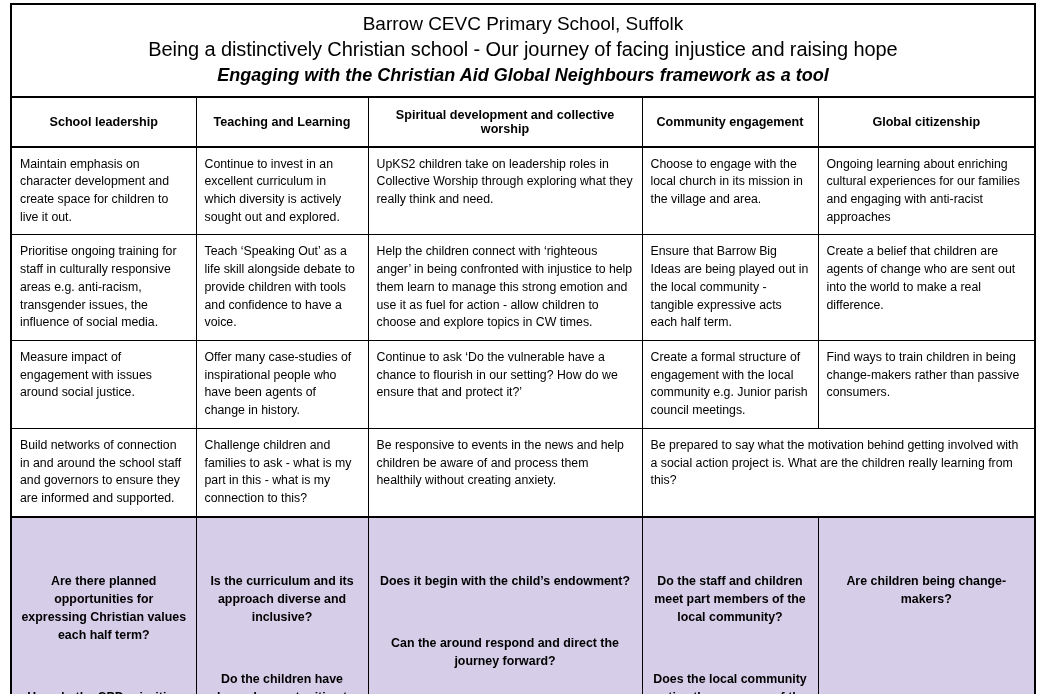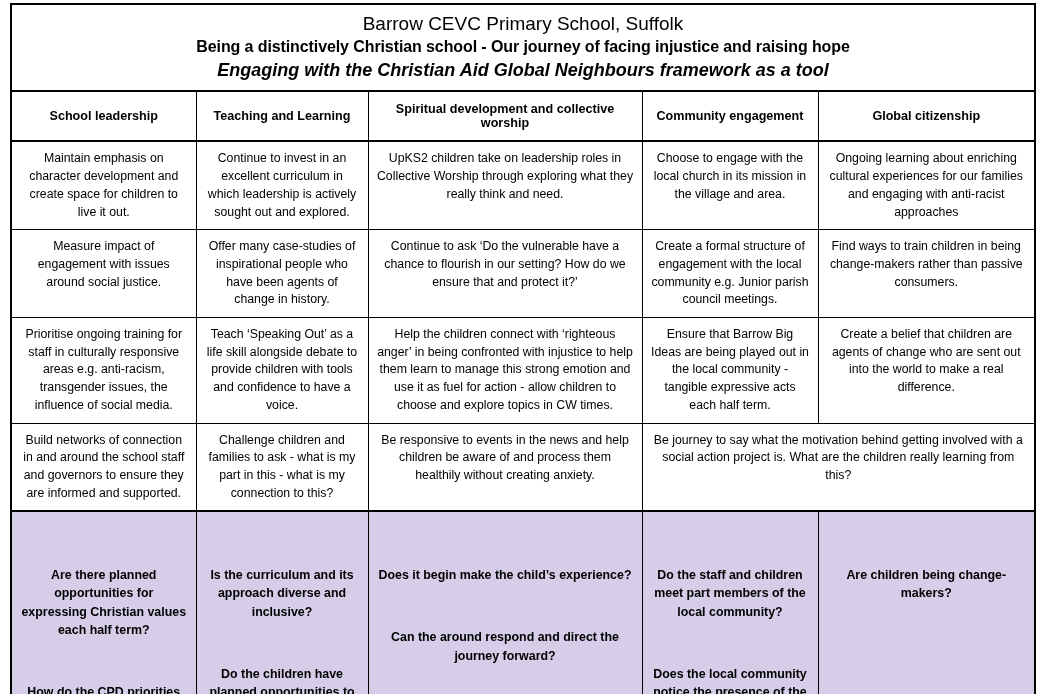--- a/index.html
+++ b/index.html
@@ -40,23 +40,23 @@
     text-align: center;
     padding: 6px 8px 8px 8px !important;
     border-bottom: 2px solid #000 !important;
   }
   .title-line-1 {
     font-size: 19px;
     line-height: 1.34;
     font-weight: 400;
   }
   .title-line-2 {
-    font-size: 16px;
+    font-size: 20px;
     line-height: 1.32;
-    font-weight: 700;
+    font-weight: 400;
     letter-spacing: -0.1px;
   }
   .title-line-3 {
     font-size: 18px;
     line-height: 1.38;
     font-weight: 700;
     font-style: italic;
   }
 
   
@@ -83,21 +83,20 @@
     padding: 10px 4px 10px 4px !important;
     vertical-align: middle !important;
     border-bottom: 2px solid #000 !important;
   }
 
   
   .body-cell {
     font-size: 12.3px;
     line-height: 1.44;
     padding: 8px 8px 8px 8px !important;
-    text-align: center;
   }
 
   
   .q-cell {
     background: #d6cee8;
     text-align: center;
     font-size: 12.4px;
     font-weight: 700;
     line-height: 1.46;
     padding: 10px 8px 8px 8px !important;
@@ -132,62 +131,62 @@
       <tr>
         <td class="colhead">School leadership</td>
         <td class="colhead">Teaching and Learning</td>
         <td class="colhead">Spiritual development and collective worship</td>
         <td class="colhead">Community engagement</td>
         <td class="colhead">Global citizenship</td>
       </tr>
 
       <tr>
         <td class="body-cell">Maintain emphasis on character development and create space for children to live it out.</td>
-        <td class="body-cell">Continue to invest in an excellent curriculum in which leadership is actively sought out and explored.</td>
+        <td class="body-cell">Continue to invest in an excellent curriculum in which diversity is actively sought out and explored.</td>
         <td class="body-cell">UpKS2 children take on leadership roles in Collective Worship through exploring what they really think and need.</td>
         <td class="body-cell">Choose to engage with the local church in its mission in the village and area.</td>
         <td class="body-cell">Ongoing learning about enriching cultural experiences for our families and engaging with anti-racist approaches</td>
+      </tr>
+
+      <tr>
+        <td class="body-cell">Prioritise ongoing training for staff in culturally responsive areas e.g. anti-racism, transgender issues, the influence of social media.</td>
+        <td class="body-cell">Teach ‘Speaking Out’ as a life skill alongside debate to provide children with tools and confidence to have a voice.</td>
+        <td class="body-cell">Help the children connect with ‘righteous anger’ in being confronted with injustice to help them learn to manage this strong emotion and use it as fuel for action - allow children to choose and explore topics in CW times.</td>
+        <td class="body-cell">Ensure that Barrow Big Ideas are being played out in the local community - tangible expressive acts each half term.</td>
+        <td class="body-cell">Create a belief that children are agents of change who are sent out into the world to make a real difference.</td>
       </tr>
 
       <tr>
         <td class="body-cell">Measure impact of engagement with issues around social justice.</td>
         <td class="body-cell">Offer many case-studies of inspirational people who have been agents of change in history.</td>
         <td class="body-cell">Continue to ask ‘Do the vulnerable have a chance to flourish in our setting? How do we ensure that and protect it?’</td>
         <td class="body-cell">Create a formal structure of engagement with the local community e.g. Junior parish council meetings.</td>
         <td class="body-cell">Find ways to train children in being change-makers rather than passive consumers.</td>
       </tr>
 
       <tr>
-        <td class="body-cell">Prioritise ongoing training for staff in culturally responsive areas e.g. anti-racism, transgender issues, the influence of social media.</td>
-        <td class="body-cell">Teach ‘Speaking Out’ as a life skill alongside debate to provide children with tools and confidence to have a voice.</td>
-        <td class="body-cell">Help the children connect with ‘righteous anger’ in being confronted with injustice to help them learn to manage this strong emotion and use it as fuel for action - allow children to choose and explore topics in CW times.</td>
-        <td class="body-cell">Ensure that Barrow Big Ideas are being played out in the local community - tangible expressive acts each half term.</td>
-        <td class="body-cell">Create a belief that children are agents of change who are sent out into the world to make a real difference.</td>
-      </tr>
-
-      <tr>
         <td class="body-cell">Build networks of connection in and around the school staff and governors to ensure they are informed and supported.</td>
         <td class="body-cell">Challenge children and families to ask - what is my part in this - what is my connection to this?</td>
         <td class="body-cell">Be responsive to events in the news and help children be aware of and process them healthily without creating anxiety.</td>
-        <td class="body-cell" colspan="2">Be journey to say what the motivation behind getting involved with a social action project is. What are the children really learning from this?</td>
+        <td class="body-cell" colspan="2">Be prepared to say what the motivation behind getting involved with a social action project is. What are the children really learning from this?</td>
       </tr>
 
       <tr>
         <td class="q-cell">
           <span class="q-line">Are there planned opportunities for expressing Christian values each half term?</span>
           <span class="q-line">How do the CPD priorities reflect the current cultural needs?</span>
 
         </td>
         <td class="q-cell">
           <span class="q-line">Is the curriculum and its approach diverse and inclusive?</span>
           <span class="q-line">Do the children have planned opportunities to share their opinions and speak in front of others?</span>
 
         </td>
         <td class="q-cell">
-          <span class="q-line">Does it begin make the child’s experience?</span>
+          <span class="q-line">Does it begin with the child’s endowment?</span>
           <span class="q-line">Can the around respond and direct the journey forward?</span>
           <span class="q-line">Is there equality of opportunity?</span>
         </td>
         <td class="q-cell">
           <span class="q-line">Do the staff and children meet part members of the local community?</span>
           <span class="q-line">Does the local community notice the presence of the school?</span>
         </td>
         <td class="q-cell">
           <span class="q-line">Are children being change-makers?</span>
         </td>

